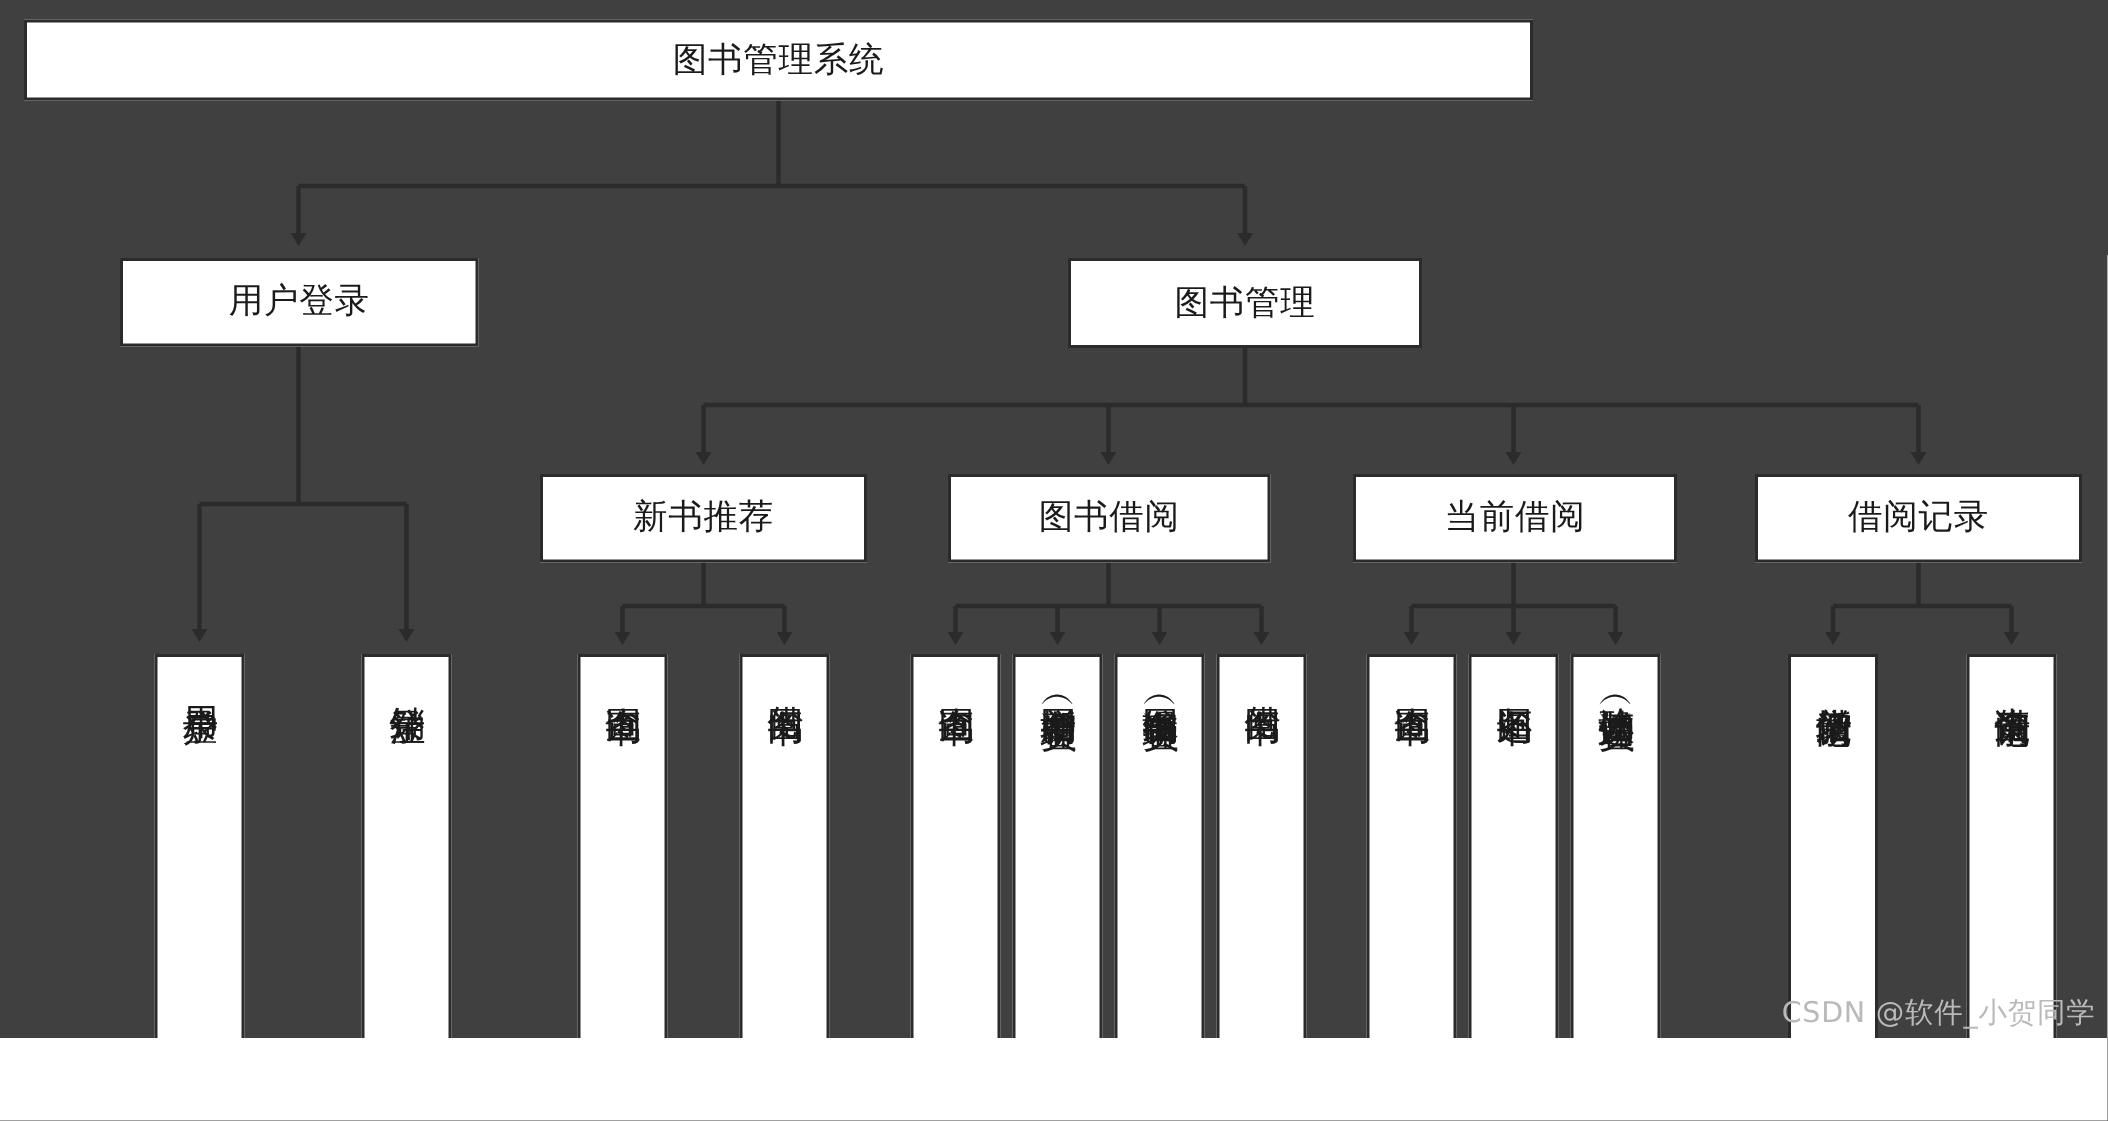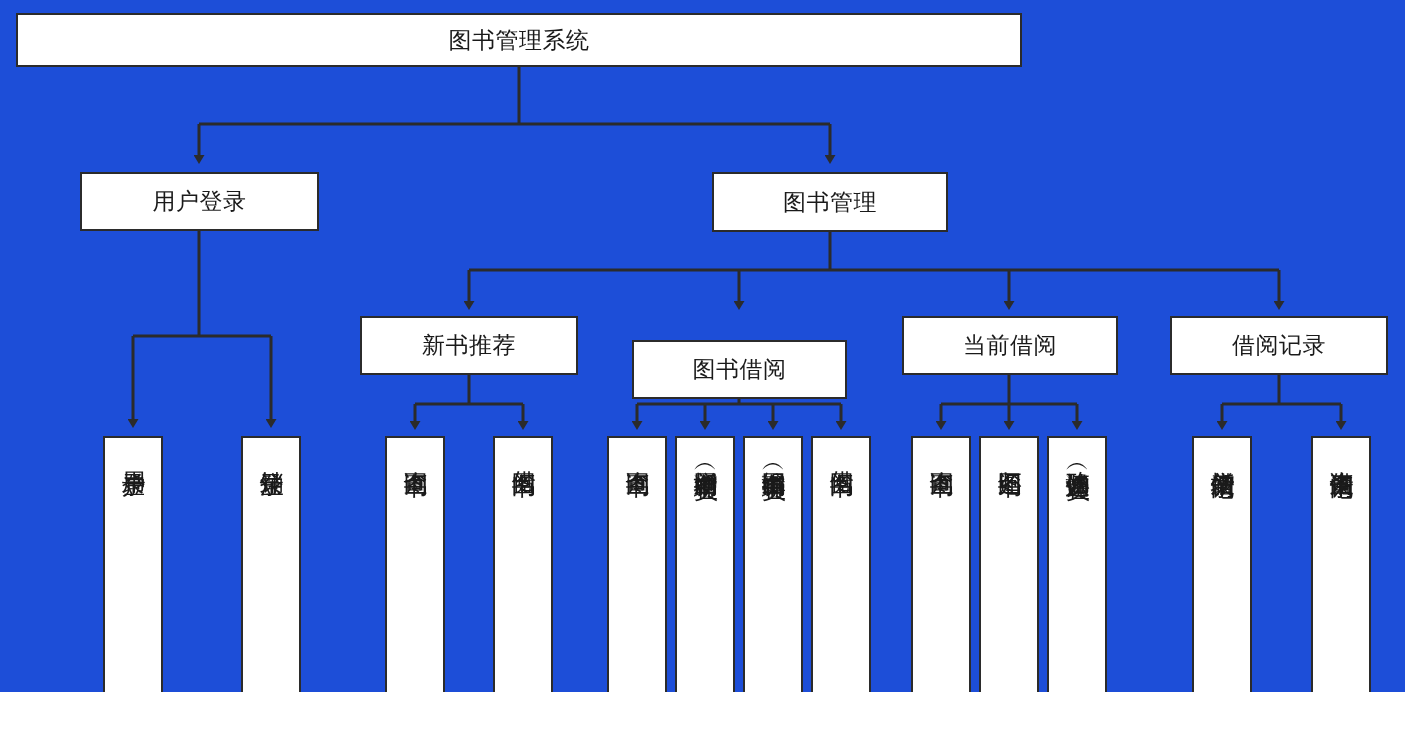--- a/index.html
+++ b/index.html
@@ -7,21 +7,21 @@
     padding: 0;
     background: #ffffff;
   }
   body {
     font-family: "DejaVu Sans", "Liberation Sans", sans-serif;
   }
   #canvas {
     position: relative;
     width: 1405px;
     height: 692px;
-    background: #1d4ed8;
+    background: #404040;
     overflow: hidden;
   }
   .node {
     position: absolute;
     box-sizing: border-box;
     background: #ffffff;
     border: 2.5px solid #2b2b2b;
     display: flex;
     align-items: center;
     justify-content: center;
@@ -131,21 +131,21 @@
   <div class="node l2" style="left:80px; top:172px; width:239px; height:59px;">
     <span class="label">用户登录</span>
   </div>
   <div class="node l3" style="left:360px; top:316px; width:218px; height:59px;">
     <span class="label">新书推荐</span>
   </div>
 
   <div class="node l2" style="left:712px; top:172px; width:236px; height:60px;">
     <span class="label">图书管理</span>
   </div>
-  <div class="node l3" style="left:632px; top:316px; width:215px; height:59px;margin-top:24px;">
+  <div class="node l3" style="left:632px; top:316px; width:215px; height:59px;">
     <span class="label">图书借阅</span>
   </div>
   <div class="node l3" style="left:1170px; top:316px; width:218px; height:59px;">
     <span class="label">借阅记录</span>
   </div>
   <div class="node l3" style="left:902px; top:316px; width:216px; height:59px;">
     <span class="label">当前借阅</span>
   </div>
 
   <div class="node leaf" style="left:103px; top:436px; width:60px; height:296px;">
@@ -185,14 +185,15 @@
     <span class="label">确认归还（管理员）</span>
   </div>
 
   <div class="node leaf" style="left:1192px; top:436px; width:60px; height:296px;">
     <span class="label">新增借阅记录</span>
   </div>
   <div class="node leaf" style="left:1311px; top:436px; width:60px; height:296px;">
     <span class="label">查询借阅记录</span>
   </div>
 
+  <div class="watermark">CSDN @软件_小贺同学</div>
 
 </div>
 
 </body></html>

